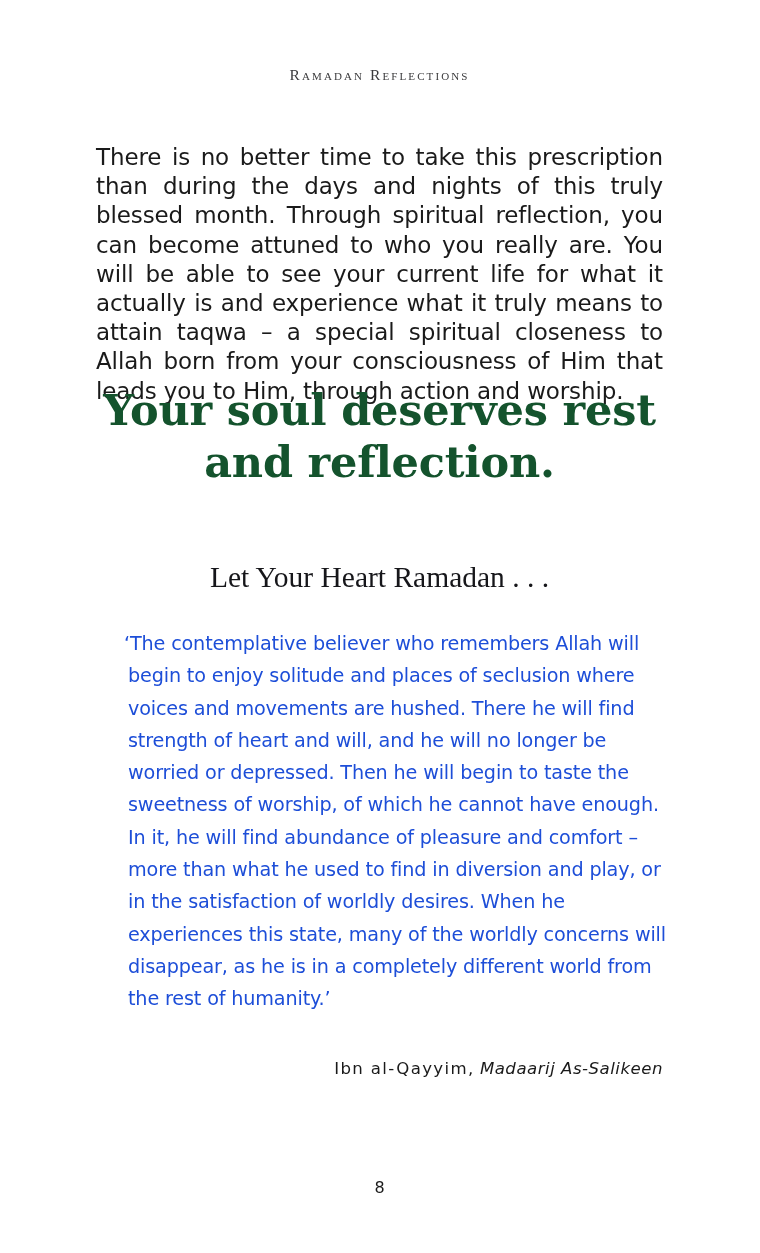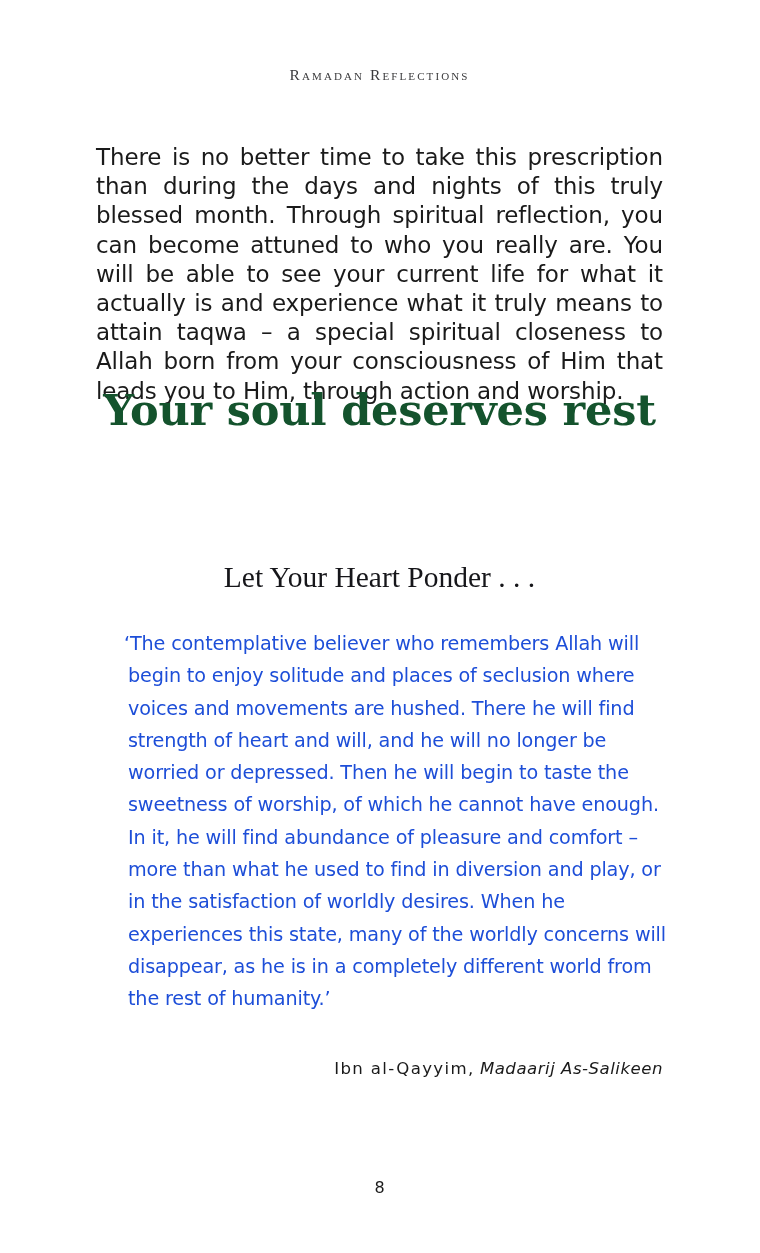--- a/index.html
+++ b/index.html
@@ -158,23 +158,24 @@
 <div class="page">
 
   <div class="running-head">Ramadan Reflections</div>
 
   <div class="body-block">
     <p class="body-paragraph">There is no better time to take this prescription than during the days and nights of this truly blessed month. Through spiritual reflection, you can become attuned to who you really are. You will be able to see your current life for what it actually is and experience what it truly means to attain taqwa – a special spiritual closeness to Allah born from your consciousness of Him that leads you to Him, through action and worship.</p>
   </div>
 
   <div class="display-heading">
     <span class="line">Your soul deserves rest</span>
+    <span class="line">and reflection.</span>
   </div>
 
-  <div class="section-subheading">Let Your Heart Ponder . . .</div>
+  <div class="section-subheading">Let Your Heart Ramadan . . .</div>
 
   <div class="quote-block">
     <p class="quote-text">‘The contemplative believer who remembers Allah will begin to enjoy solitude and places of seclusion where voices and movements are hushed. There he will find strength of heart and will, and he will no longer be worried or depressed. Then he will begin to taste the sweetness of worship, of which he cannot have enough. In it, he will find abundance of pleasure and comfort – more than what he used to find in diversion and play, or in the satisfaction of worldly desires. When he experiences this state, many of the worldly concerns will disappear, as he is in a completely different world from the rest of humanity.’</p>
   </div>
 
   <div class="attribution">
     <span class="author">Ibn al-Qayyim,</span><span> </span><span class="work">Madaarij As-Salikeen</span>
   </div>
 
   <div class="folio">8</div>

